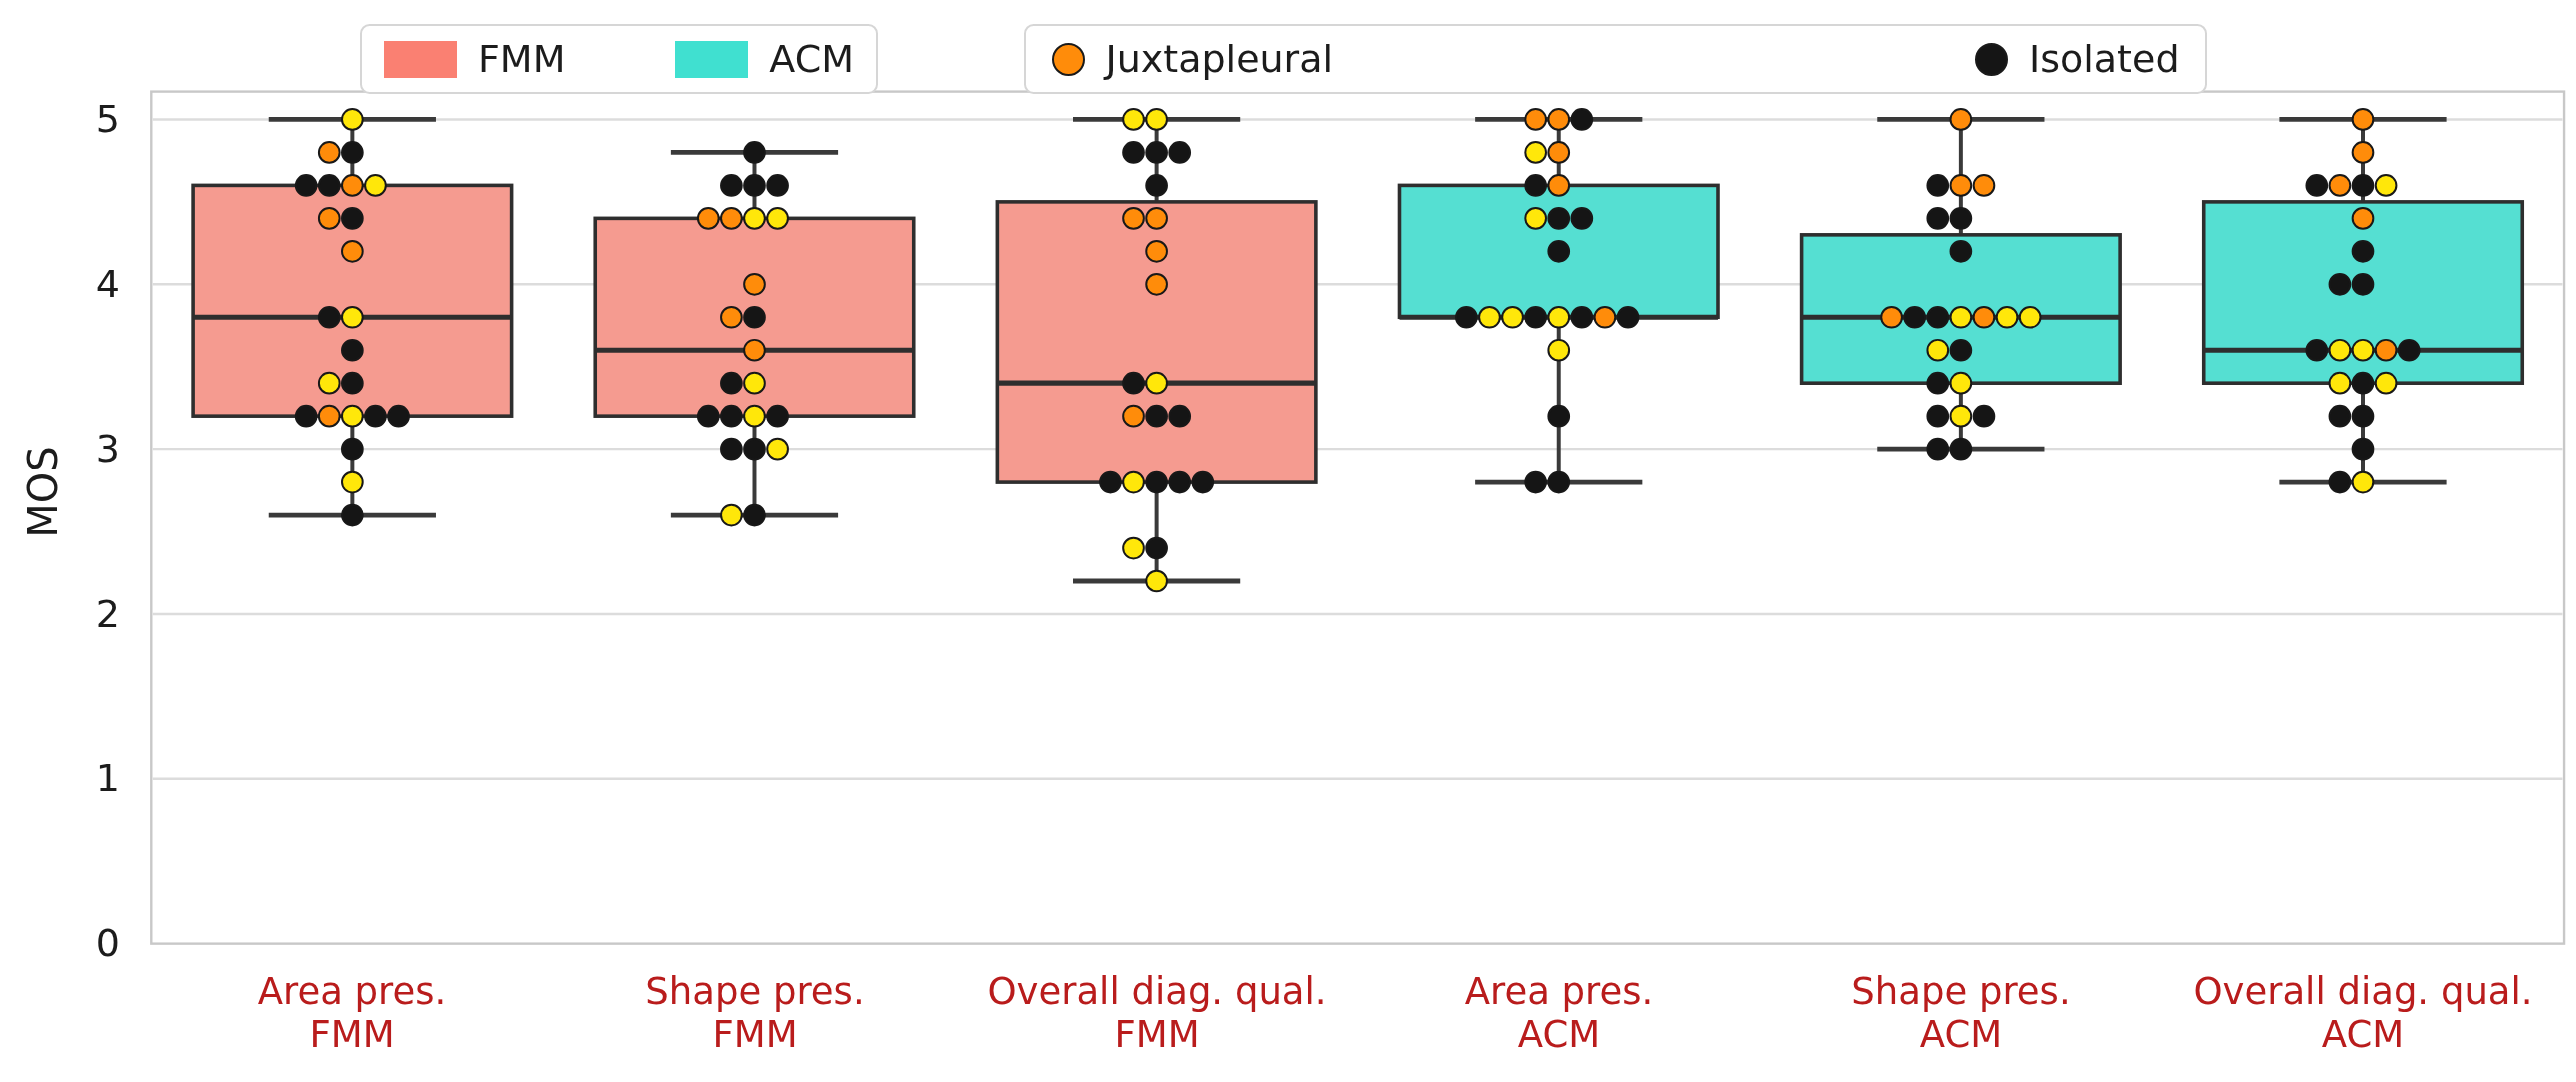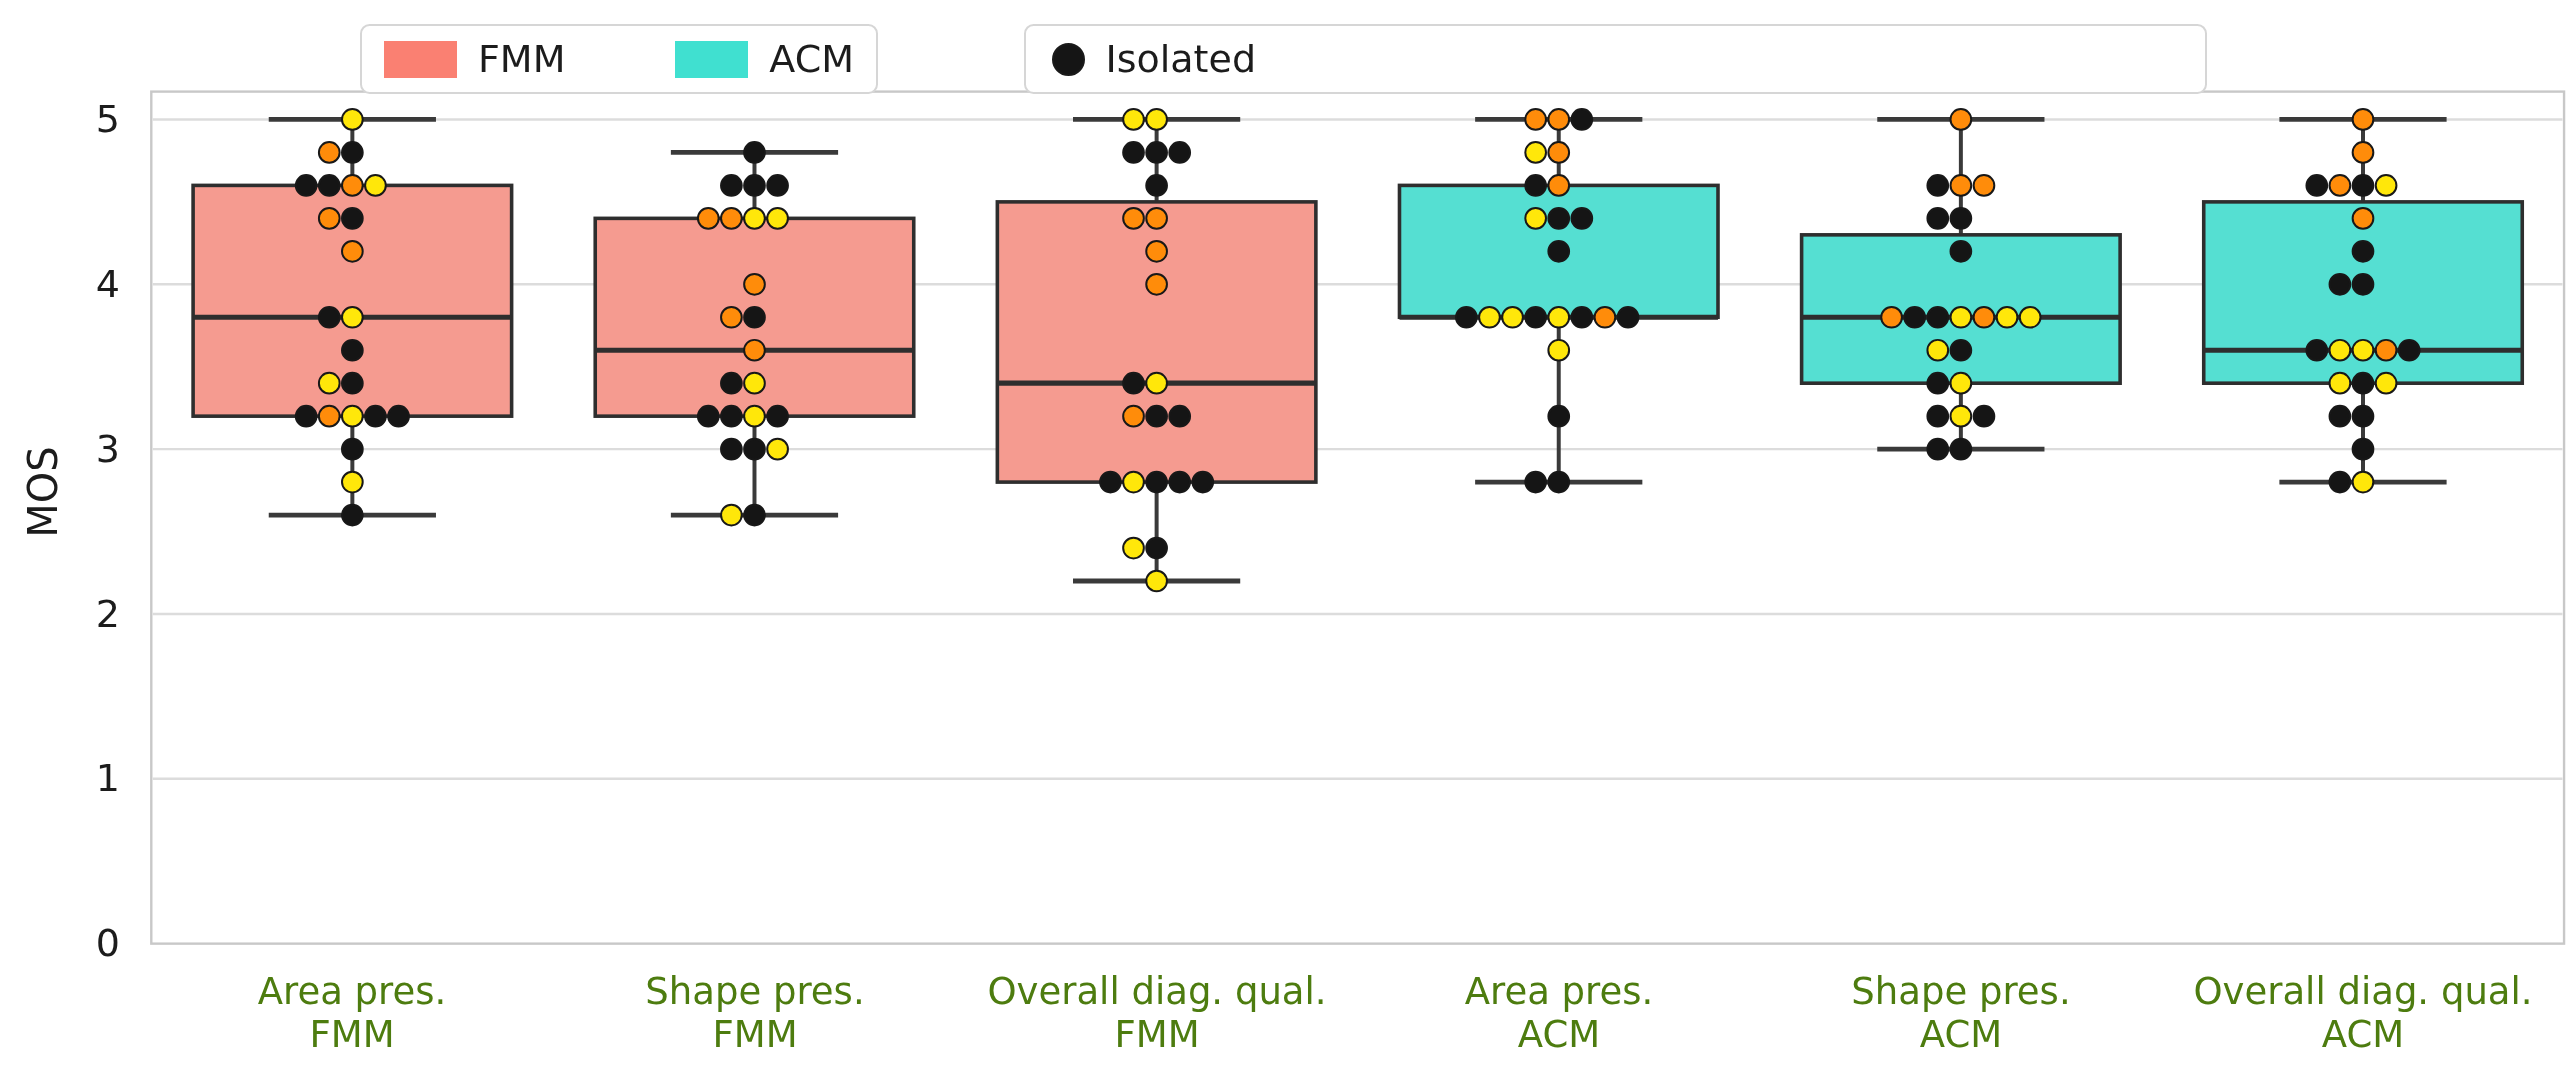--- a/index.html
+++ b/index.html
@@ -7,21 +7,21 @@
   #figure{position:relative;width:2576px;height:1083px;background:#ffffff;overflow:hidden;}
   #plot-svg{position:absolute;left:0;top:0;}
   .legend-box{position:absolute;display:flex;align-items:center;justify-content:space-between;
     box-sizing:border-box;background:#ffffff;border:2.4px solid #d6d6d6;border-radius:9.6px;}
   .legend-entry{display:flex;align-items:center;gap:21px;}
   .legend-swatch{width:73px;height:37px;display:inline-block;}
   .legend-dot{width:33px;height:33px;border-radius:50%;display:inline-block;border:2.4px solid #1a1a1a;box-sizing:border-box;}
   .legend-label{font-size:38px;color:#1c1c1c;white-space:nowrap;}
   .ytick{position:absolute;left:48px;width:72px;height:45px;line-height:45px;text-align:right;
     font-size:38px;color:#1c1c1c;}
-  .xlabel{position:absolute;width:446px;text-align:center;color:#4d7c0f;font-size:37px;line-height:43px;}
+  .xlabel{position:absolute;width:446px;text-align:center;color:#b91c1c;font-size:37px;line-height:43px;}
   #ylabel{position:absolute;left:-17.5px;top:468px;width:119px;height:48px;line-height:48px;text-align:center;
     font-size:40px;color:#1c1c1c;transform:rotate(-90deg);}
 </style>
 </head>
 <body>
 
 <div id="figure">
   <svg id="plot-svg" width="2576" height="1083" viewBox="0 0 3235 1360">
       <line x1="192" x2="3218" y1="978" y2="978" stroke="#DCDCDC" stroke-width="3"></line>
       <line x1="192" x2="3218" y1="771" y2="771" stroke="#DCDCDC" stroke-width="3"></line>
@@ -248,18 +248,22 @@
         <span class="legend-label">FMM</span>
       </div>
       <div class="legend-entry">
         <span class="legend-swatch" style="background: rgb(64, 224, 208);"></span>
         <span class="legend-label">ACM</span>
       </div>
     </div>
 
   <div id="legend-nodules" class="legend-box" style="left:1024px;top:24px;width:1183px;height:70px;padding:0 25.5px;">
       <div class="legend-entry">
+        <span class="legend-dot" style="background: rgb(255, 140, 10);"></span>
+        <span class="legend-label">Juxtapleural</span>
+      </div>
+      <div class="legend-entry">
         <span class="legend-dot" style="background: rgb(21, 21, 21);"></span>
         <span class="legend-label">Isolated</span>
       </div>
     </div>
 </div>
 
 
 </body></html>

